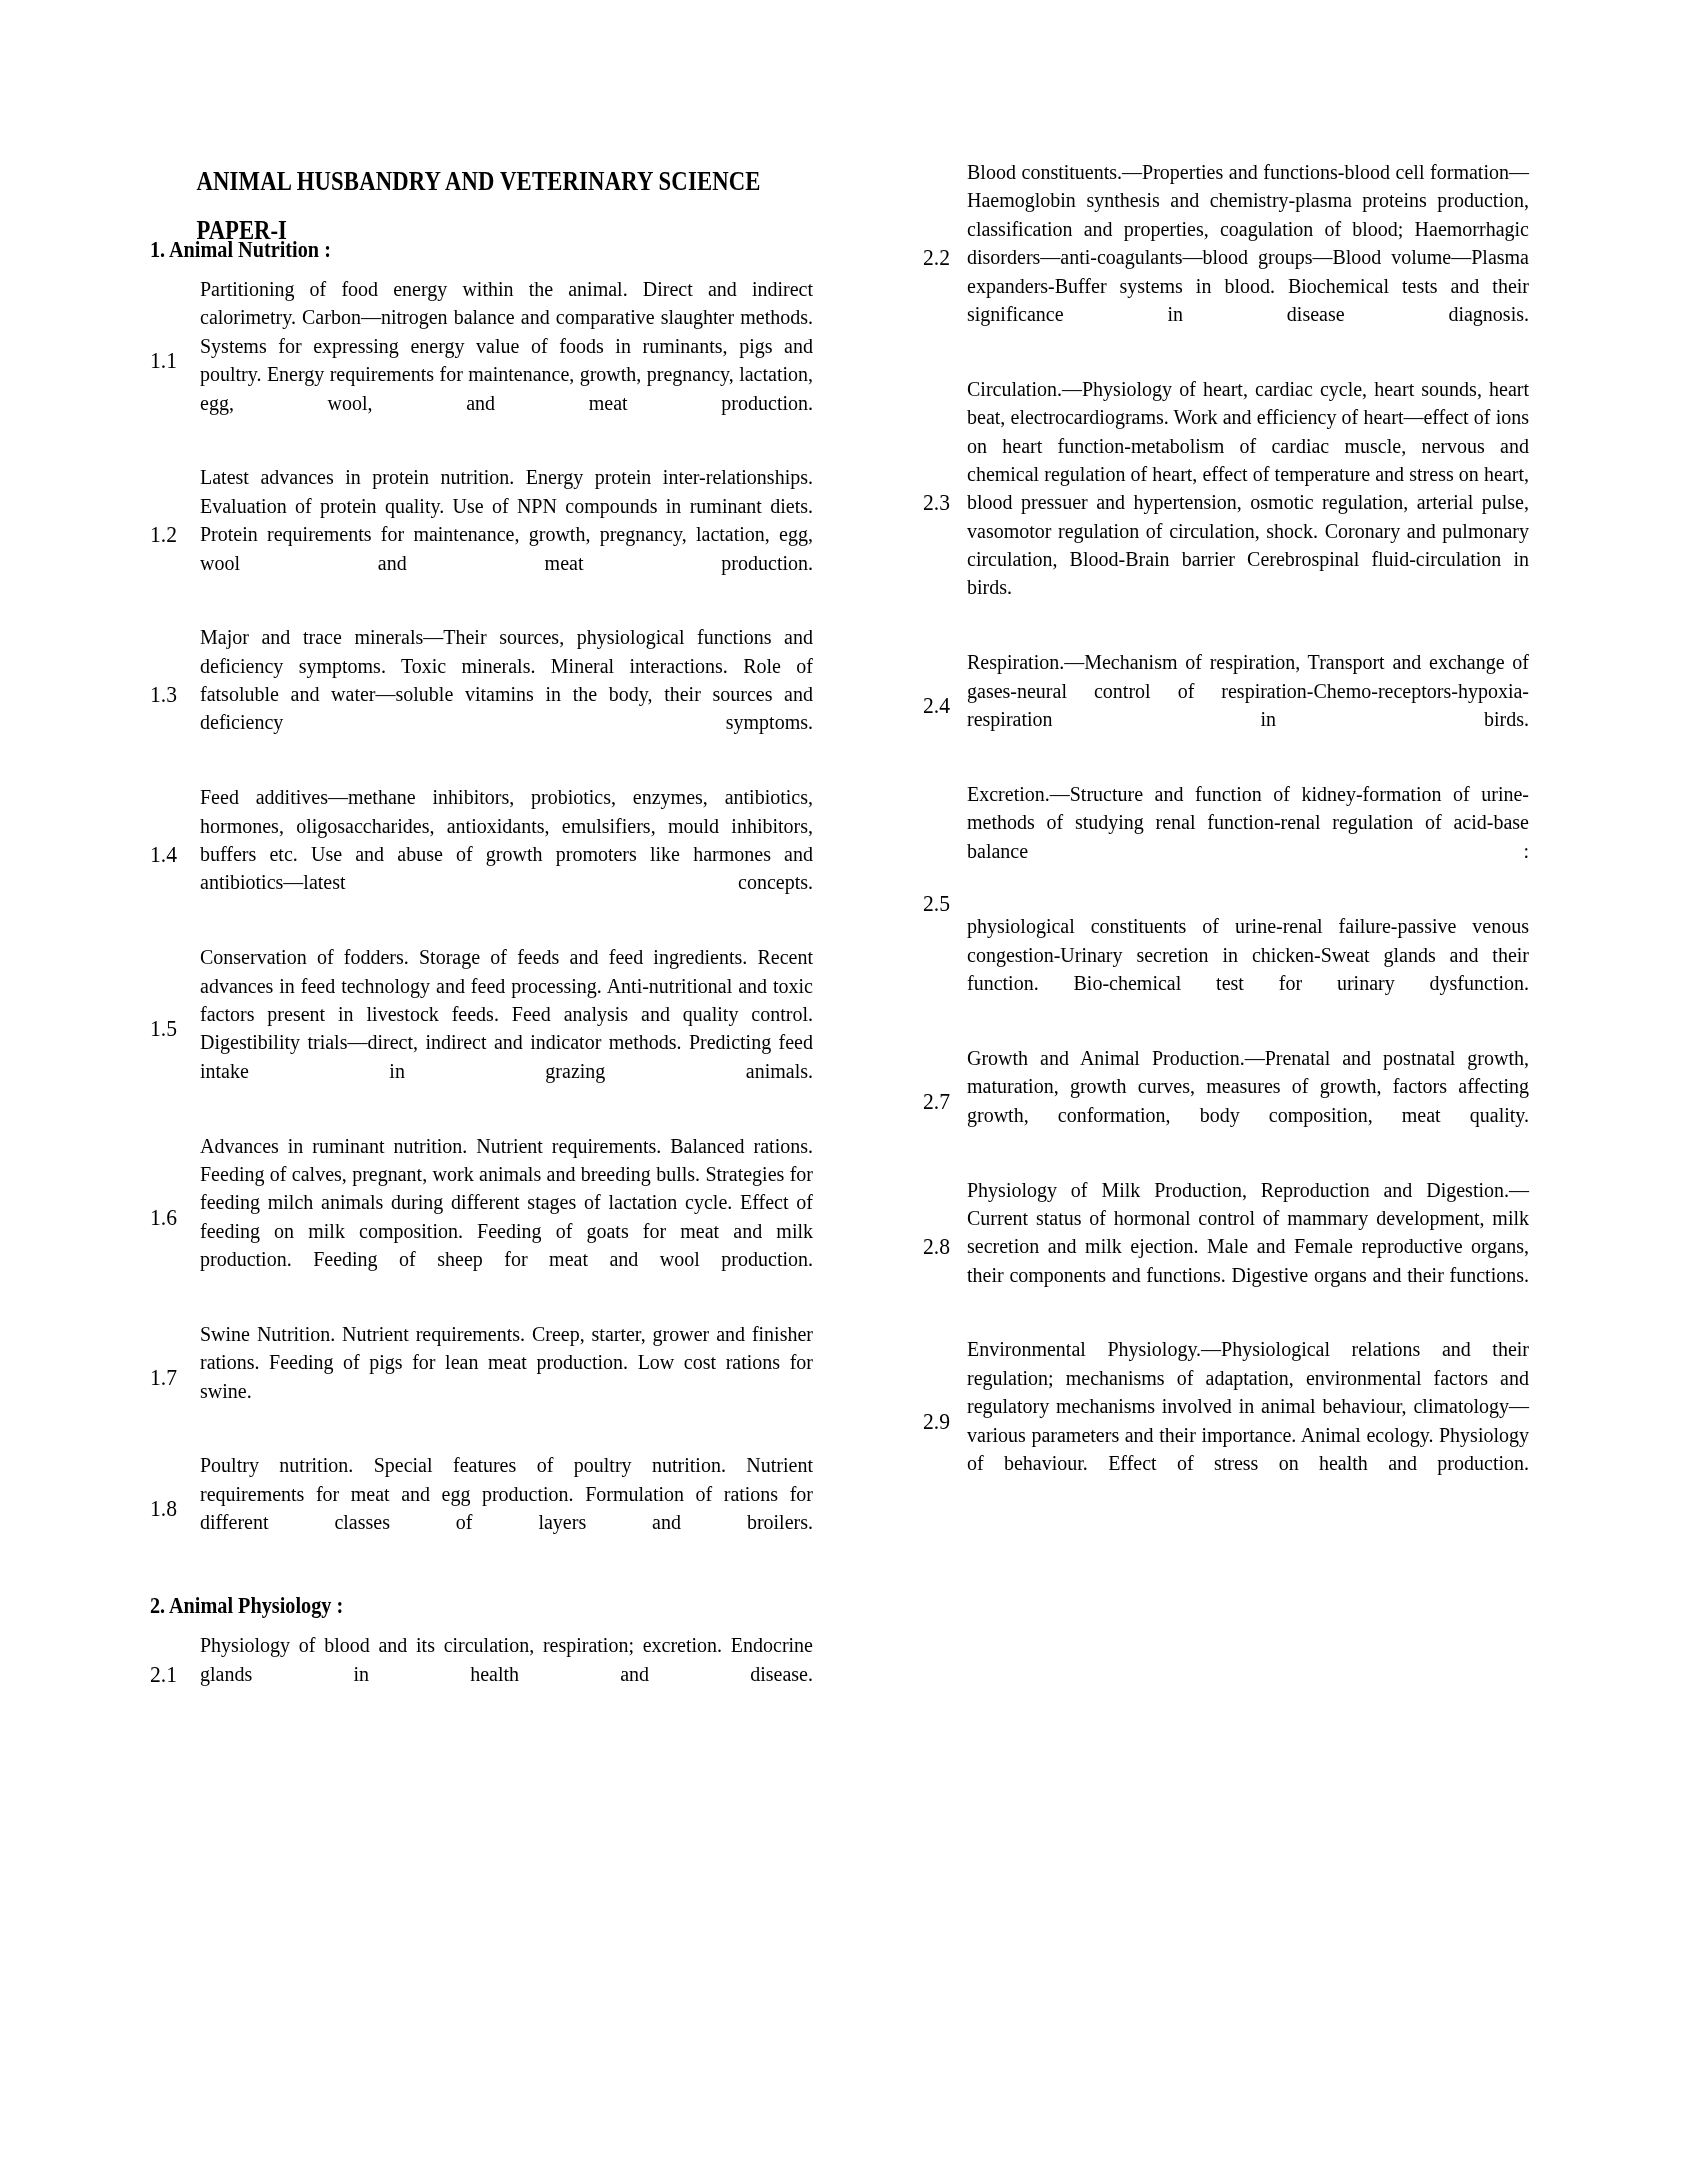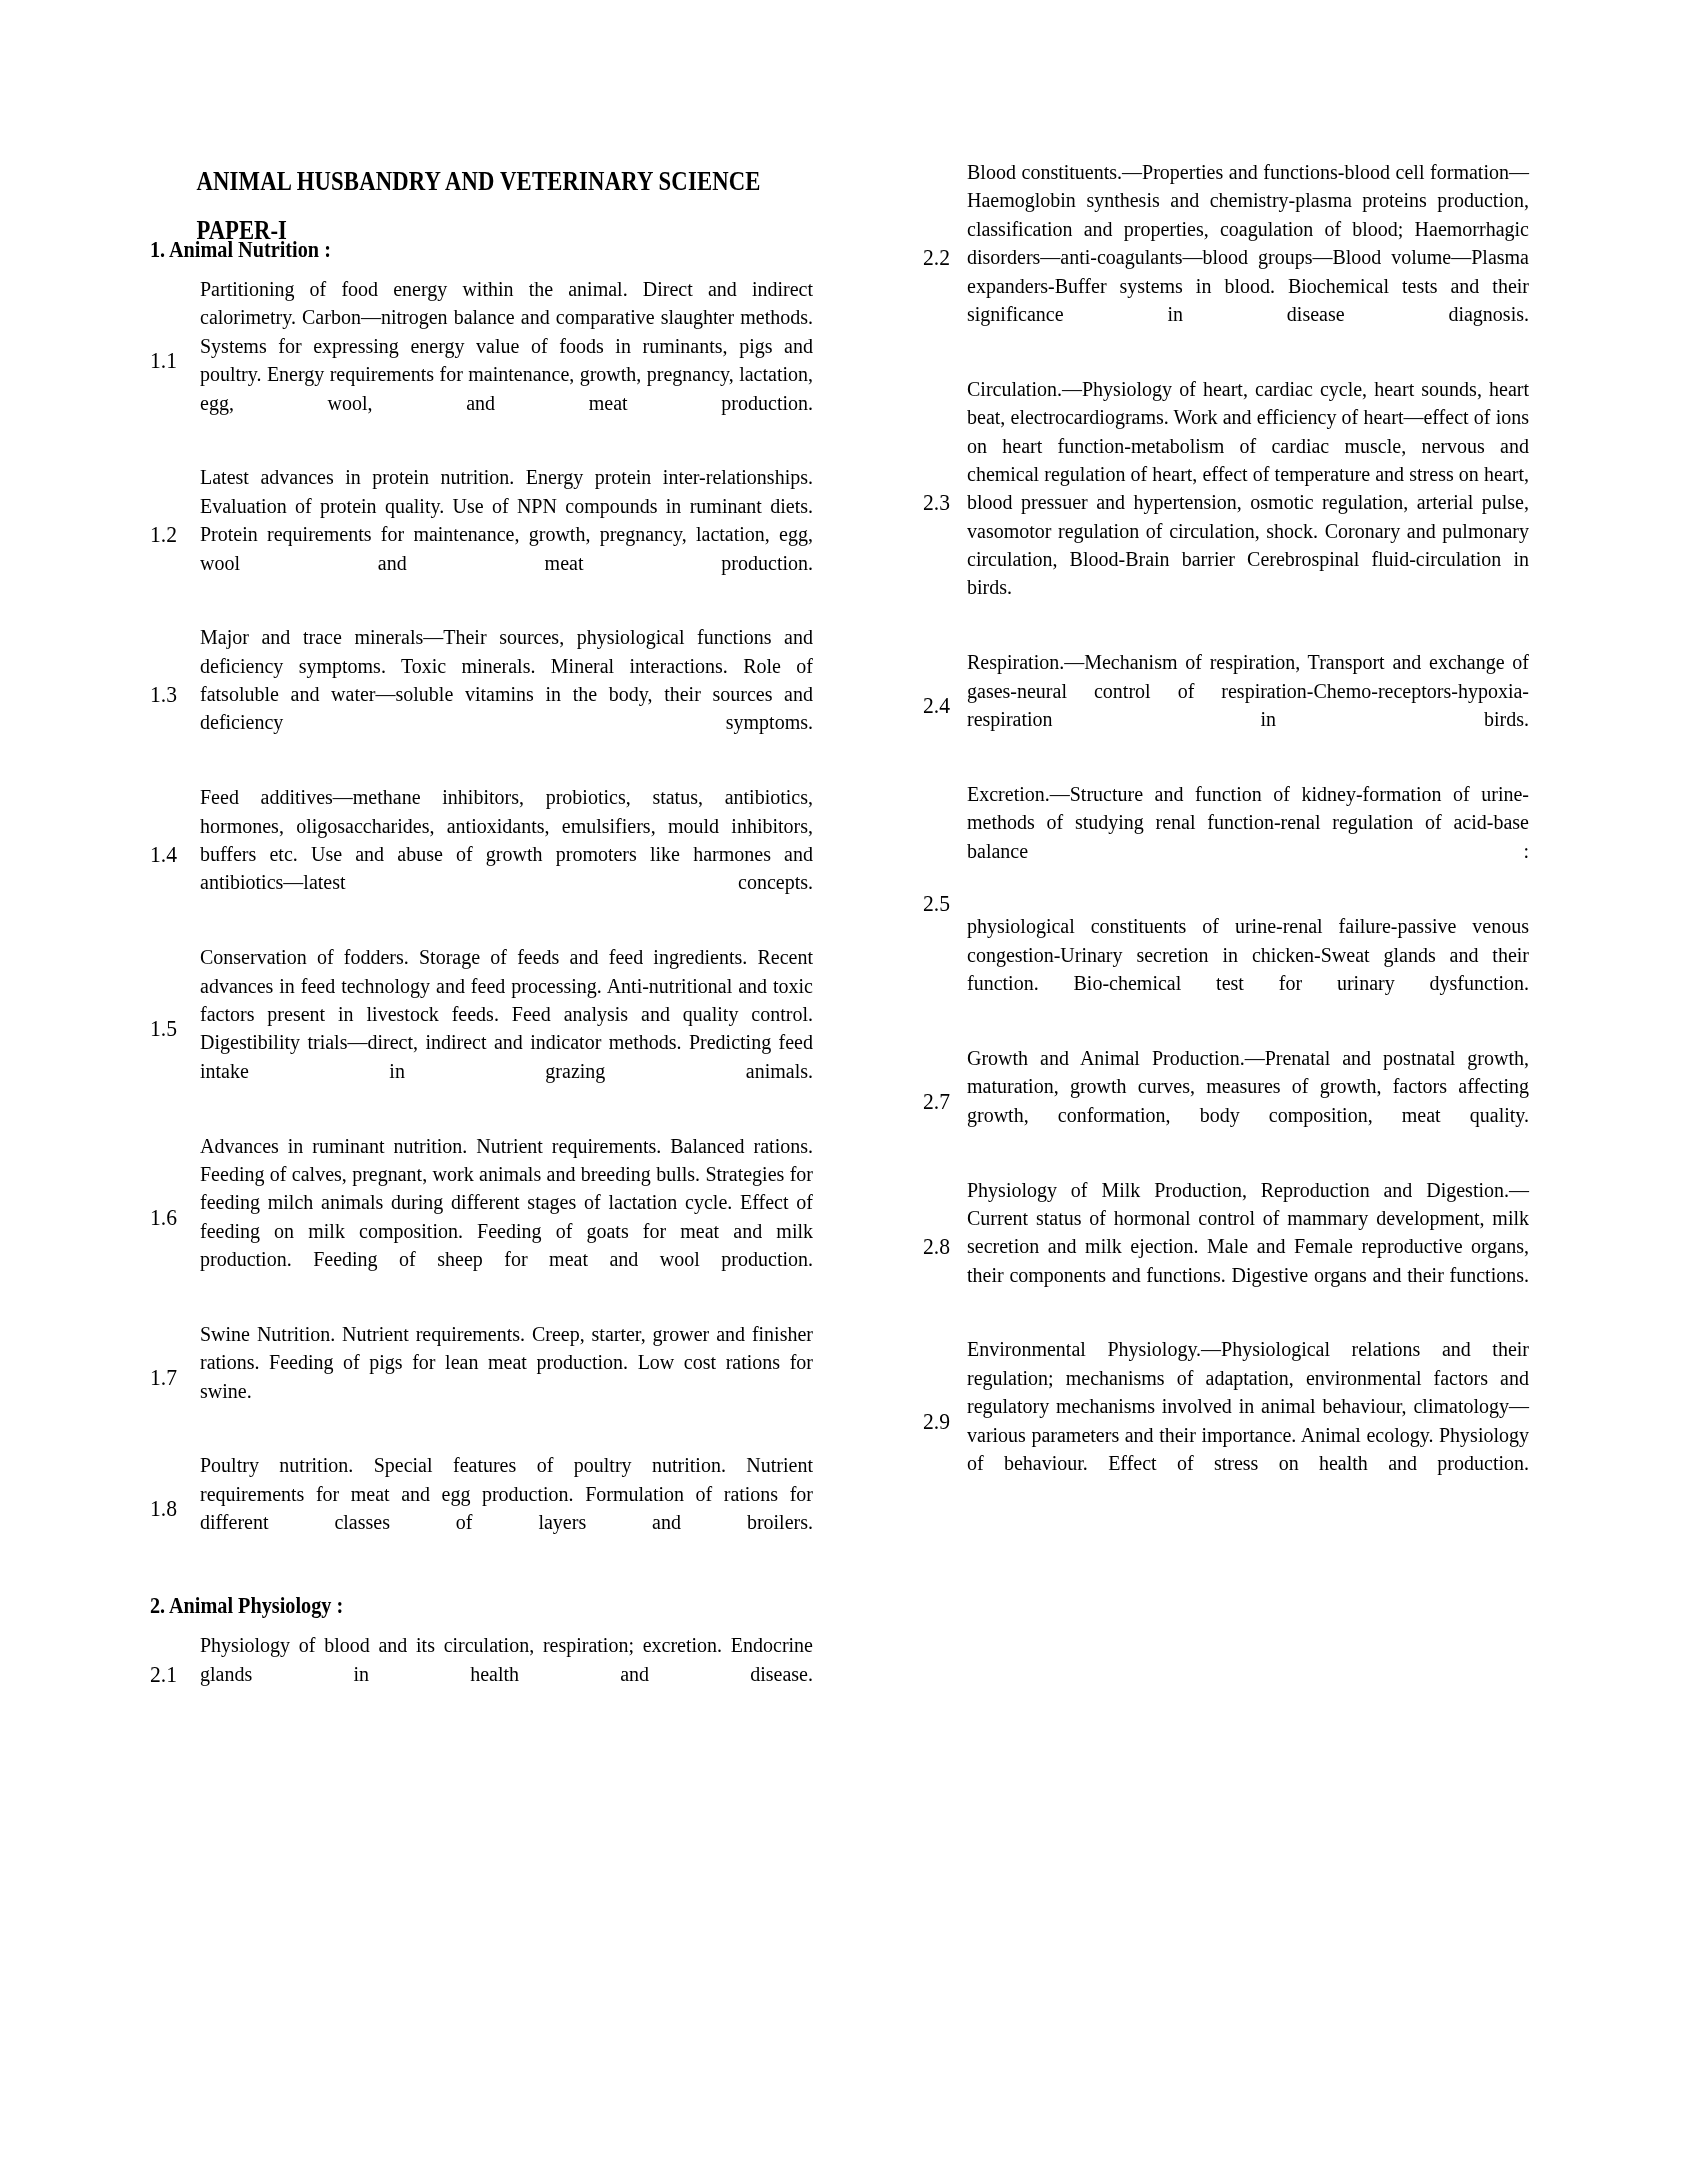--- a/index.html
+++ b/index.html
@@ -141,21 +141,21 @@
         </div>
         <div class="item">
           <div class="num">1.3</div>
           <div class="body">
             <p>Major and trace minerals—Their sources, physiological functions and deficiency symptoms. Toxic minerals. Mineral interactions. Role of fatsoluble and water—soluble vitamins in the body, their sources and deficiency symptoms.</p>
           </div>
         </div>
         <div class="item">
           <div class="num">1.4</div>
           <div class="body">
-            <p>Feed additives—methane inhibitors, probiotics, status, antibiotics, hormones, oligosaccharides, antioxidants, emulsifiers, mould inhibitors, buffers etc. Use and abuse of growth promoters like harmones and antibiotics—latest concepts.</p>
+            <p>Feed additives—methane inhibitors, probiotics, enzymes, antibiotics, hormones, oligosaccharides, antioxidants, emulsifiers, mould inhibitors, buffers etc. Use and abuse of growth promoters like harmones and antibiotics—latest concepts.</p>
           </div>
         </div>
         <div class="item">
           <div class="num">1.5</div>
           <div class="body">
             <p>Conservation of fodders. Storage of feeds and feed ingredients. Recent advances in feed technology and feed processing. Anti-nutritional and toxic factors present in livestock feeds. Feed analysis and quality control. Digestibility trials—direct, indirect and indicator methods. Predicting feed intake in grazing animals.</p>
           </div>
         </div>
         <div class="item">
           <div class="num">1.6</div>

